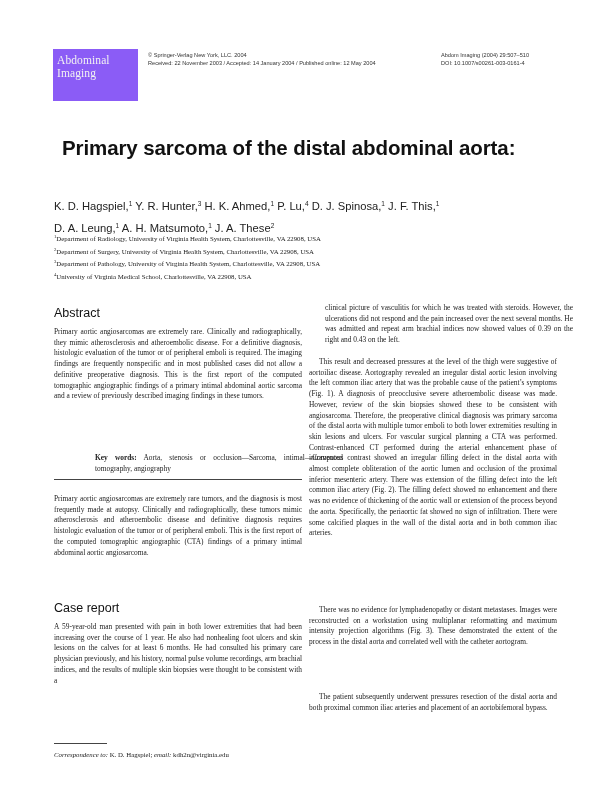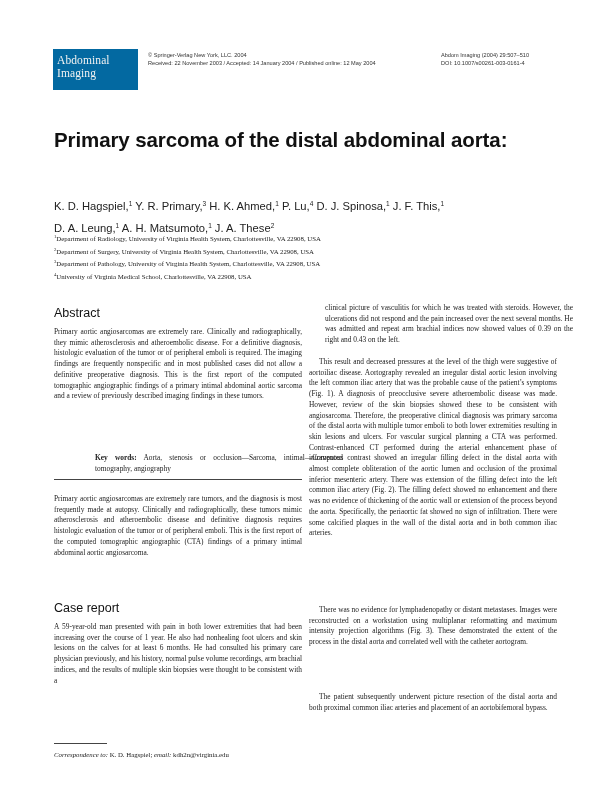--- a/index.html
+++ b/index.html
@@ -1,25 +1,25 @@
 <!DOCTYPE html>
 <html><head>
   <meta charset="utf-8">
   <style>
     html, body { margin: 0; padding: 0; background: #ffffff; }
     body { width: 600px; height: 794px; position: relative; overflow: hidden; color: #1a1a1a; }
 
-    #logo { position: absolute; left: 53px; top: 49px; width: 85px; height: 41px; background: #0369a1;
+    #logo { position: absolute; left: 53px; top: 49px; width: 85px; height: 52px; background: #8b5cf6;
       color: #f2f2f2; font-family: "Liberation Serif", serif; font-size: 11.5px; line-height: 13px;
       padding: 5px 0 0 4px; box-sizing: border-box; letter-spacing: 0.1px; }
     #hdr-mid { position: absolute; left: 148px; top: 51px; font-family: "Liberation Sans", sans-serif; font-size: 5.6px; line-height: 8px; color: #333; white-space: nowrap; }
     #hdr-right { position: absolute; left: 441px; top: 51px; font-family: "Liberation Sans", sans-serif; font-size: 5.6px; line-height: 8px; color: #333; white-space: nowrap; }
 
     #title { position: absolute; left: 54px; top: 128px; width: 520px; font-family: "Liberation Sans", sans-serif;
-      font-weight: bold; font-size: 20.5px; line-height: 23px; color: #111; margin: 0; letter-spacing: -0.1px; }
+      font-weight: bold; font-size: 20.5px; line-height: 23px; color: #111; margin: 8px; letter-spacing: -0.1px; }
     #authors { position: absolute; left: 54px; top: 194px; width: 520px; font-family: "Liberation Sans", sans-serif;
       font-size: 11.2px; line-height: 19px; color: #222; }
     #authors sup { font-size: 6.5px; vertical-align: 4px; }
     #affils { position: absolute; left: 54px; top: 231px; font-family: "Liberation Serif", serif; font-size: 6.8px; line-height: 11px; color: #222; white-space: nowrap; }
     #affils sup { font-size: 4.5px; vertical-align: 2.5px; }
     .h2 { font-family: "Liberation Sans", sans-serif; font-size: 12.5px; color: #111; position: absolute; margin: 0; font-weight: normal; }
     .p { font-family: "Liberation Serif", serif; font-size: 7.4px; line-height: 10.7px; color: #222; text-align: justify; position: absolute; width: 248px; margin: 0; hyphens: manual; }
     .p.indent { text-indent: 10px; }
     .kw-label { font-weight: bold; }
     .rule { position: absolute; height: 0; border-top: 1.2px solid #444; }
@@ -42,21 +42,21 @@
   <div>Abdom Imaging (2004) 29:507–510</div>
   <div>DOI: 10.1007/s00261-003-0161-4</div>
 </div>
 
 <h1 id="title">
   <span>Primary sarcoma of the distal abdominal aorta:</span><br>
 </h1>
 
 <div id="authors">
   <span><span>K. D. Hagspiel,</span><sup>1</sup></span>
-  <span><span>Y. R. Primary,</span><sup>3</sup></span>
+  <span><span>Y. R. Hunter,</span><sup>3</sup></span>
   <span><span>H. K. Ahmed,</span><sup>1</sup></span>
   <span><span>P. Lu,</span><sup>4</sup></span>
   <span><span>D. J. Spinosa,</span><sup>1</sup></span>
   <span><span>J. F. This,</span><sup>1</sup></span><br>
   <span><span>D. A. Leung,</span><sup>1</sup></span>
   <span><span>A. H. Matsumoto,</span><sup>1</sup></span>
   <span><span>J. A. These</span><sup>2</sup></span>
 </div>
 
 <div id="affils">
@@ -80,13 +80,13 @@
 <div id="corr">
   <i>Correspondence to:</i>
   <span>K. D. Hagspiel;</span>
   <i>email:</i>
   <span>kdh2n@virginia.edu</span>
 </div>
 
 <p class="p" style="left:309px; top:303px;margin-left:16px;">clinical picture of vasculitis for which he was treated with steroids. However, the ulcerations did not respond and the pain increased over the next several months. He was admitted and repeat arm brachial indices now showed values of 0.39 on the right and 0.43 on the left.</p>
 <p class="p indent" style="left:309px; top:357px;">This result and decreased pressures at the level of the thigh were suggestive of aortoiliac disease. Aortography revealed an irregular distal aortic lesion involving the left common iliac artery that was the probable cause of the patient’s symptoms (Fig. 1). A diagnosis of preocclusive severe atheroembolic disease was made. However, review of the skin biopsies showed these to be consistent with angiosarcoma. Therefore, the preoperative clinical diagnosis was primary sarcoma of the distal aorta with multiple tumor emboli to both lower extremities resulting in skin lesions and ulcers. For vascular surgical planning a CTA was performed. Contrast-enhanced CT performed during the arterial enhancement phase of intravenous contrast showed an irregular filling defect in the distal aorta with almost complete obliteration of the aortic lumen and occlusion of the proximal inferior mesenteric artery. There was extension of the filling defect into the left common iliac artery (Fig. 2). The filling defect showed no enhancement and there was no evidence of thickening of the aortic wall or extension of the process beyond the aorta. Specifically, the periaortic fat showed no sign of infiltration. There were some calcified plaques in the wall of the distal aorta and in both common iliac arteries.</p>
 <p class="p indent" style="left:309px; top:605px;">There was no evidence for lymphadenopathy or distant metastases. Images were reconstructed on a workstation using multiplanar reformatting and maximum intensity projection algorithms (Fig. 3). These demonstrated the extent of the process in the distal aorta and correlated well with the catheter aortogram.</p>
-<p class="p indent" style="left:309px; top:692px;">The patient subsequently underwent picture resection of the distal aorta and both proximal common iliac arteries and placement of an aortobifemoral bypass.</p>
+<p class="p indent" style="left:309px; top:692px;">The patient subsequently underwent pressures resection of the distal aorta and both proximal common iliac arteries and placement of an aortobifemoral bypass.</p>
 
 </body></html>

